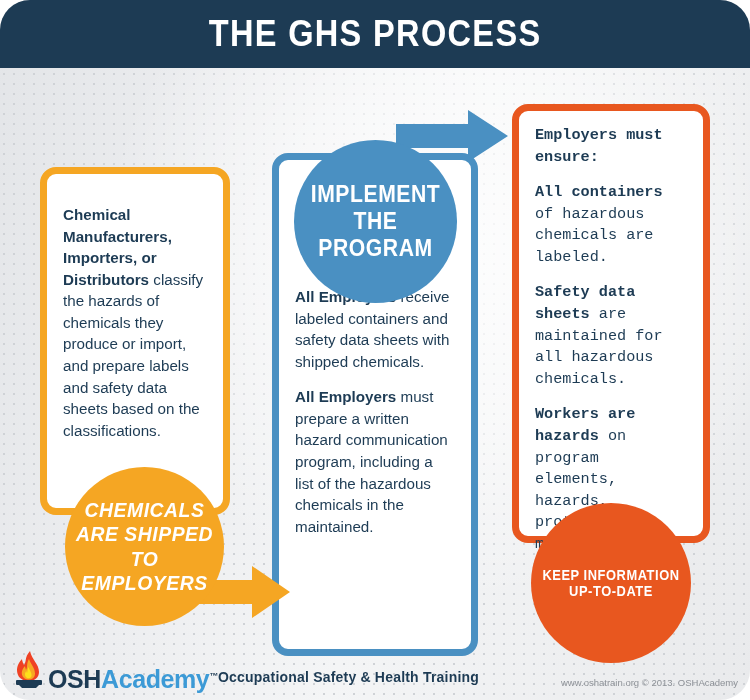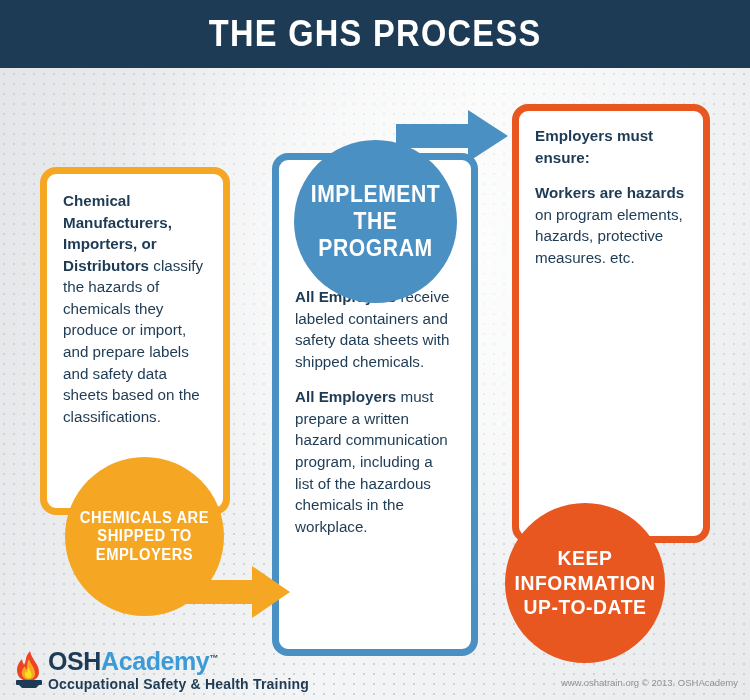--- a/index.html
+++ b/index.html
@@ -16,20 +16,21 @@
   #page {
     position: relative;
     width: 750px;
     height: 700px;
     overflow: hidden;
     background:
       radial-gradient(circle at 60% 36%, rgba(255,255,255,0.85) 0%, rgba(255,255,255,0.55) 28%, rgba(255,255,255,0.0) 55%),
       radial-gradient(circle 2px at 4px 4px, #cfd2d6 40%, rgba(0,0,0,0) 42%),
       linear-gradient(105deg, #e3e5e8 0%, #edeef0 30%, #f4f5f6 55%, #e9eaec 100%);
     background-size: auto, 10px 10px, auto;
+    border-radius: 30px;
   }
 
   
   #header {
     position: absolute;
     left: 0; top: 0;
     width: 750px; height: 68px;
     background: #1d3b54;
     display: flex;
     align-items: center;
@@ -67,34 +68,35 @@
     border-width: 7px;
     border-color: #4a90c2;
     border-radius: 16px;
   }
   #card-right {
     left: 512px; top: 104px;
     width: 198px; height: 439px;
     border-width: 7px;
     border-color: #e8571f;
     border-radius: 16px;
+    font-family: Liberation Mono, monospace;
   }
 
   .card-body {
     position: absolute;
     left: 0; top: 0;
     padding: 14px 16px 0 16px;
     box-sizing: border-box;
     width: 100%;
     color: #1d3b54;
     font-size: 15.2px;
     line-height: 1.42;
     z-index: 6;
   }
-  #card-left .card-body { padding-top: 16px; }
+  #card-left .card-body { padding-top: 30px; }
   #card-mid .card-body  { padding-top: 126px; }
   #card-right .card-body{ padding-top: 14px; }
 
   .para { margin: 0 0 14px 0; }
   .para:last-child { margin-bottom: 0; }
   .para b { font-weight: bold; }
 
   
   .circle {
     position: absolute;
@@ -104,57 +106,58 @@
     justify-content: center;
     text-align: center;
     color: #ffffff;
     font-family: "Liberation Sans Narrow", "Liberation Sans", sans-serif;
     font-weight: bold;
     letter-spacing: 0.6px;
     line-height: 1.16;
     z-index: 8;
   }
   #circle-chem {
-    left: 65px; top: 457px;
+    left: 65px; top: 467px;
     width: 159px; height: 159px;
     background: #f5a623;
-    font-size: 16px;
+    font-size: 21px;
+    font-style: italic;
   }
   #circle-impl {
     left: 294px; top: 140px;
     width: 163px; height: 163px;
     background: #4a90c2;
     font-size: 23px;
   }
   #circle-keep {
-    left: 505px; top: 503px;
+    left: 531px; top: 503px;
     width: 160px; height: 160px;
     background: #e8571f;
-    font-size: 21px;
+    font-size: 14px;
   }
   .circle span { transform: scaleX(0.92); display: block; }
 
   
   .arrow {
     position: absolute;
     z-index: 4;
   }
   #arrow-yellow { left: 186px; top: 566px; }
   #arrow-blue   { left: 396px; top: 110px; }
 
   
   #footer-logo {
     position: absolute;
     left: 14px; bottom: 8px;
     display: flex;
     align-items: flex-end;
     z-index: 9;
   }
   #logo-flame { margin-right: 4px; }
-  .logo-text-wrap { display: flex; flex-direction: column; }
+  .logo-text-wrap { display: flex; flex-direction: row; }
   .logo-main {
     font-family: "Liberation Sans", sans-serif;
     font-weight: bold;
     font-size: 25px;
     line-height: 1;
     letter-spacing: -0.4px;
     white-space: nowrap;
   }
   .logo-main .osh { color: #1d3b54; }
   .logo-main .academy { color: #3c9ad6; }
@@ -194,29 +197,35 @@
       </p>
     </div>
   </div>
 
   <div class="card" id="card-mid">
     <div class="card-body">
       <p class="para">
         <b>All Employers </b><span>receive labeled containers and safety data sheets with shipped chemicals.</span>
       </p>
       <p class="para">
-        <b>All Employers </b><span>must prepare a written hazard communication program, including a list of the hazardous chemicals in the workplace.</span>
+        <b>All Employers </b><span>must prepare a written hazard communication program, including a list of the hazardous chemicals in the maintained.</span>
       </p>
     </div>
   </div>
 
   <div class="card" id="card-right">
     <div class="card-body">
       <p class="para">
         <b>Employers must ensure:</b><span></span>
+      </p>
+      <p class="para">
+        <b>All containers </b><span>of hazardous chemicals are labeled.</span>
+      </p>
+      <p class="para">
+        <b>Safety data sheets </b><span>are maintained for all hazardous chemicals.</span>
       </p>
       <p class="para">
         <b>Workers are hazards </b><span>on program elements, hazards, protective measures. etc.</span>
       </p>
     </div>
   </div>
 
   <div class="circle" id="circle-chem">
     <span>CHEMICALS ARE SHIPPED TO EMPLOYERS</span>
   </div>

